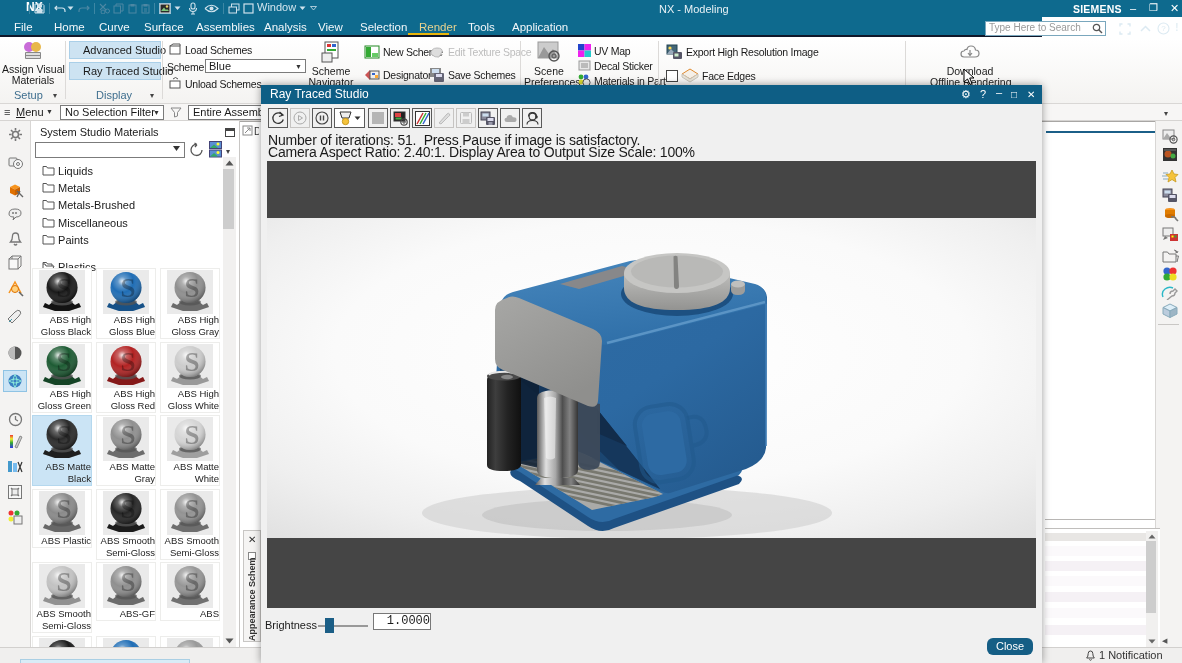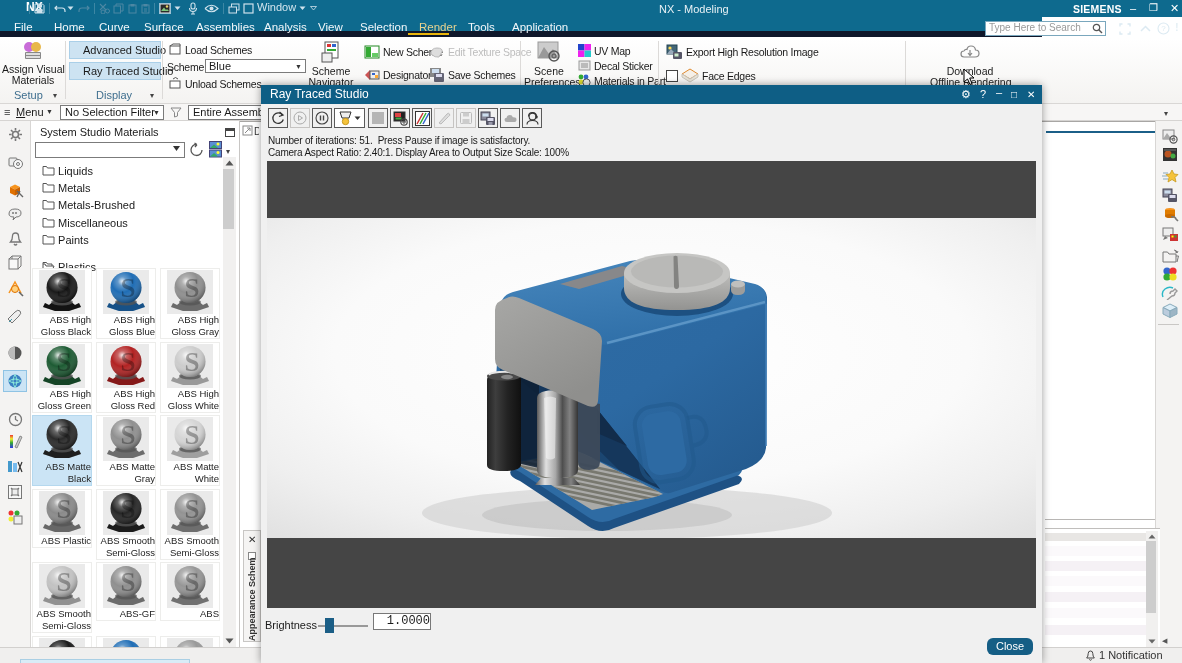--- a/index.html
+++ b/index.html
@@ -10,21 +10,21 @@
 
 #titlebar { left:0; top:0; width:1182px; height:17px; background:#0e6a8e; color:#fff; }
 #titlebar .nx { position:absolute; left:5px; top:0px; font-size:12px; font-weight:bold; color:#fff;padding-left:21px; }
 .qsep { position:absolute; top:3px; width:1px; height:11px; background:#3d87a4; }
 .qi { position:absolute; top:1px; font-size:11px; color:#d3e5ee; }
 #wintitle { position:absolute; left:659px; top:3px; font-size:11px; color:#e8f1f5; }
 #siemens { position:absolute; left:1073px; top:3px; font-size:10.5px; font-weight:bold; letter-spacing:0.2px; color:#fff; }
 .winbtn { position:absolute; top:2px; font-size:11px; color:#fff; }
 
 
-#tabs { left:0; top:17px; width:1042px; height:20px; background:#0e6a8e; border-bottom:6px solid #0f172a;}
+#tabs { left:0; top:17px; width:1042px; height:20px; background:#0e6a8e; border-bottom:2px solid #0f172a;}
 .tab { position:absolute; top:4px; font-size:11.5px; color:#f2f7fa; white-space:nowrap; }
 .tab.active { color:#e6d290; }
 #rendertab-underline { position:absolute; left:408px; top:16px; width:41px; height:2px; background:#e9b50b; }
 #searchbox { position:absolute; left:985px; top:4px; width:121px; height:15px; background:#fff; border:1px solid #7aa7bd; font-size:10px; color:#9a9a9a; padding:0 3px; line-height:12px;}
 .topico { position:absolute; top:4px; color:#e6f0f5; font-size:11px; }
 
 
 #ribbon { left:0; top:38px; width:1182px; height:66px; background:linear-gradient(#ffffff,#f4f3f1); border-bottom:1px solid #d9d7d5; }
 .rsep { position:absolute; top:3px; width:1px; height:58px; background:#dcdad8; }
 .rlabel { position:absolute; top:51px; font-size:11px; color:#3e6e8e; }
@@ -66,21 +66,21 @@
 #statusbar { left:0; top:647px; width:1182px; height:16px; background:#f0efee; border-top:1px solid #d2d0ce; }
 
 
 #appearance-tab { left:243px; top:530px; width:18px; height:112px; background:#f5f4f3; border:1px solid #c8c6c4; }
 
 
 #dialog { left:261px; top:85px; width:781px; height:578px; background:#f0f0f0; box-shadow:0 0 8px rgba(0,0,0,.4); }
 #dlg-title { position:absolute; left:0; top:0; width:781px; height:19px; background:#0e5e85; color:#fff; font-size:12px; line-height:19px; padding-left:9px; }
 .dlg-tbtn { position:absolute; top:23px; width:20px; height:20px; background:#f0f0f0; border:1px solid #5a5a5a; display:flex; align-items:center; justify-content:center; }
 .dlg-tbtn.dis { border-color:#c6c4c2; }
-#dlg-info { position:absolute; left:7px; top:50px; font-size:10px; color:#1a1a1a; line-height:11.5px; letter-spacing:-0.2px; }
+#dlg-info { position:absolute; left:7px; top:50px; font-size:14px; color:#1a1a1a; line-height:11.5px; letter-spacing:-0.2px; }
 #viewport { position:absolute; left:6px; top:76px; width:769px; height:447px; background:#fff; }
 .band { position:absolute; left:0; width:769px; background:#454545; }
 #brightrow { position:absolute; left:4px; top:527px; width:770px; height:26px; font-size:11px; color:#1a1a1a; }
 #closebtn { position:absolute; left:726px; top:553px; width:46px; height:17px; background:#155e85; color:#fff; font-size:11px; text-align:center; line-height:17px;border-radius:6px; }
 </style>
 </head>
 <body>
 <div id="app">
 
 <svg width="0" height="0" style="position:absolute;">

